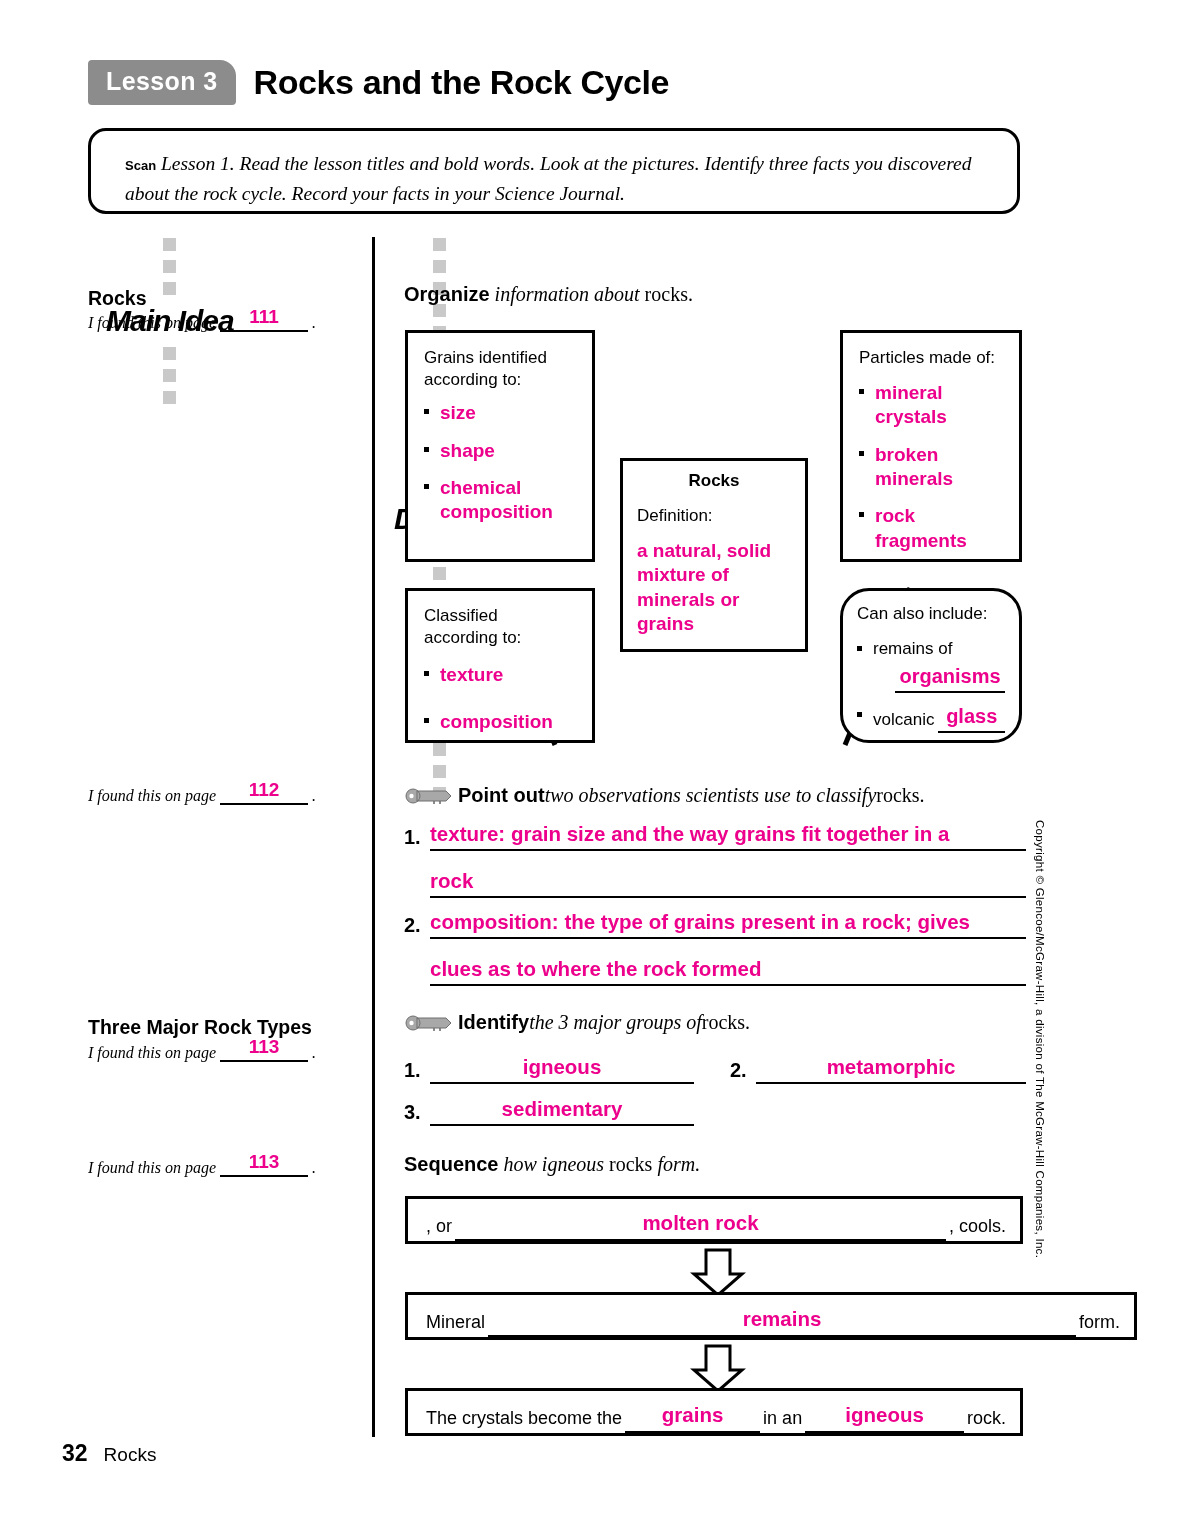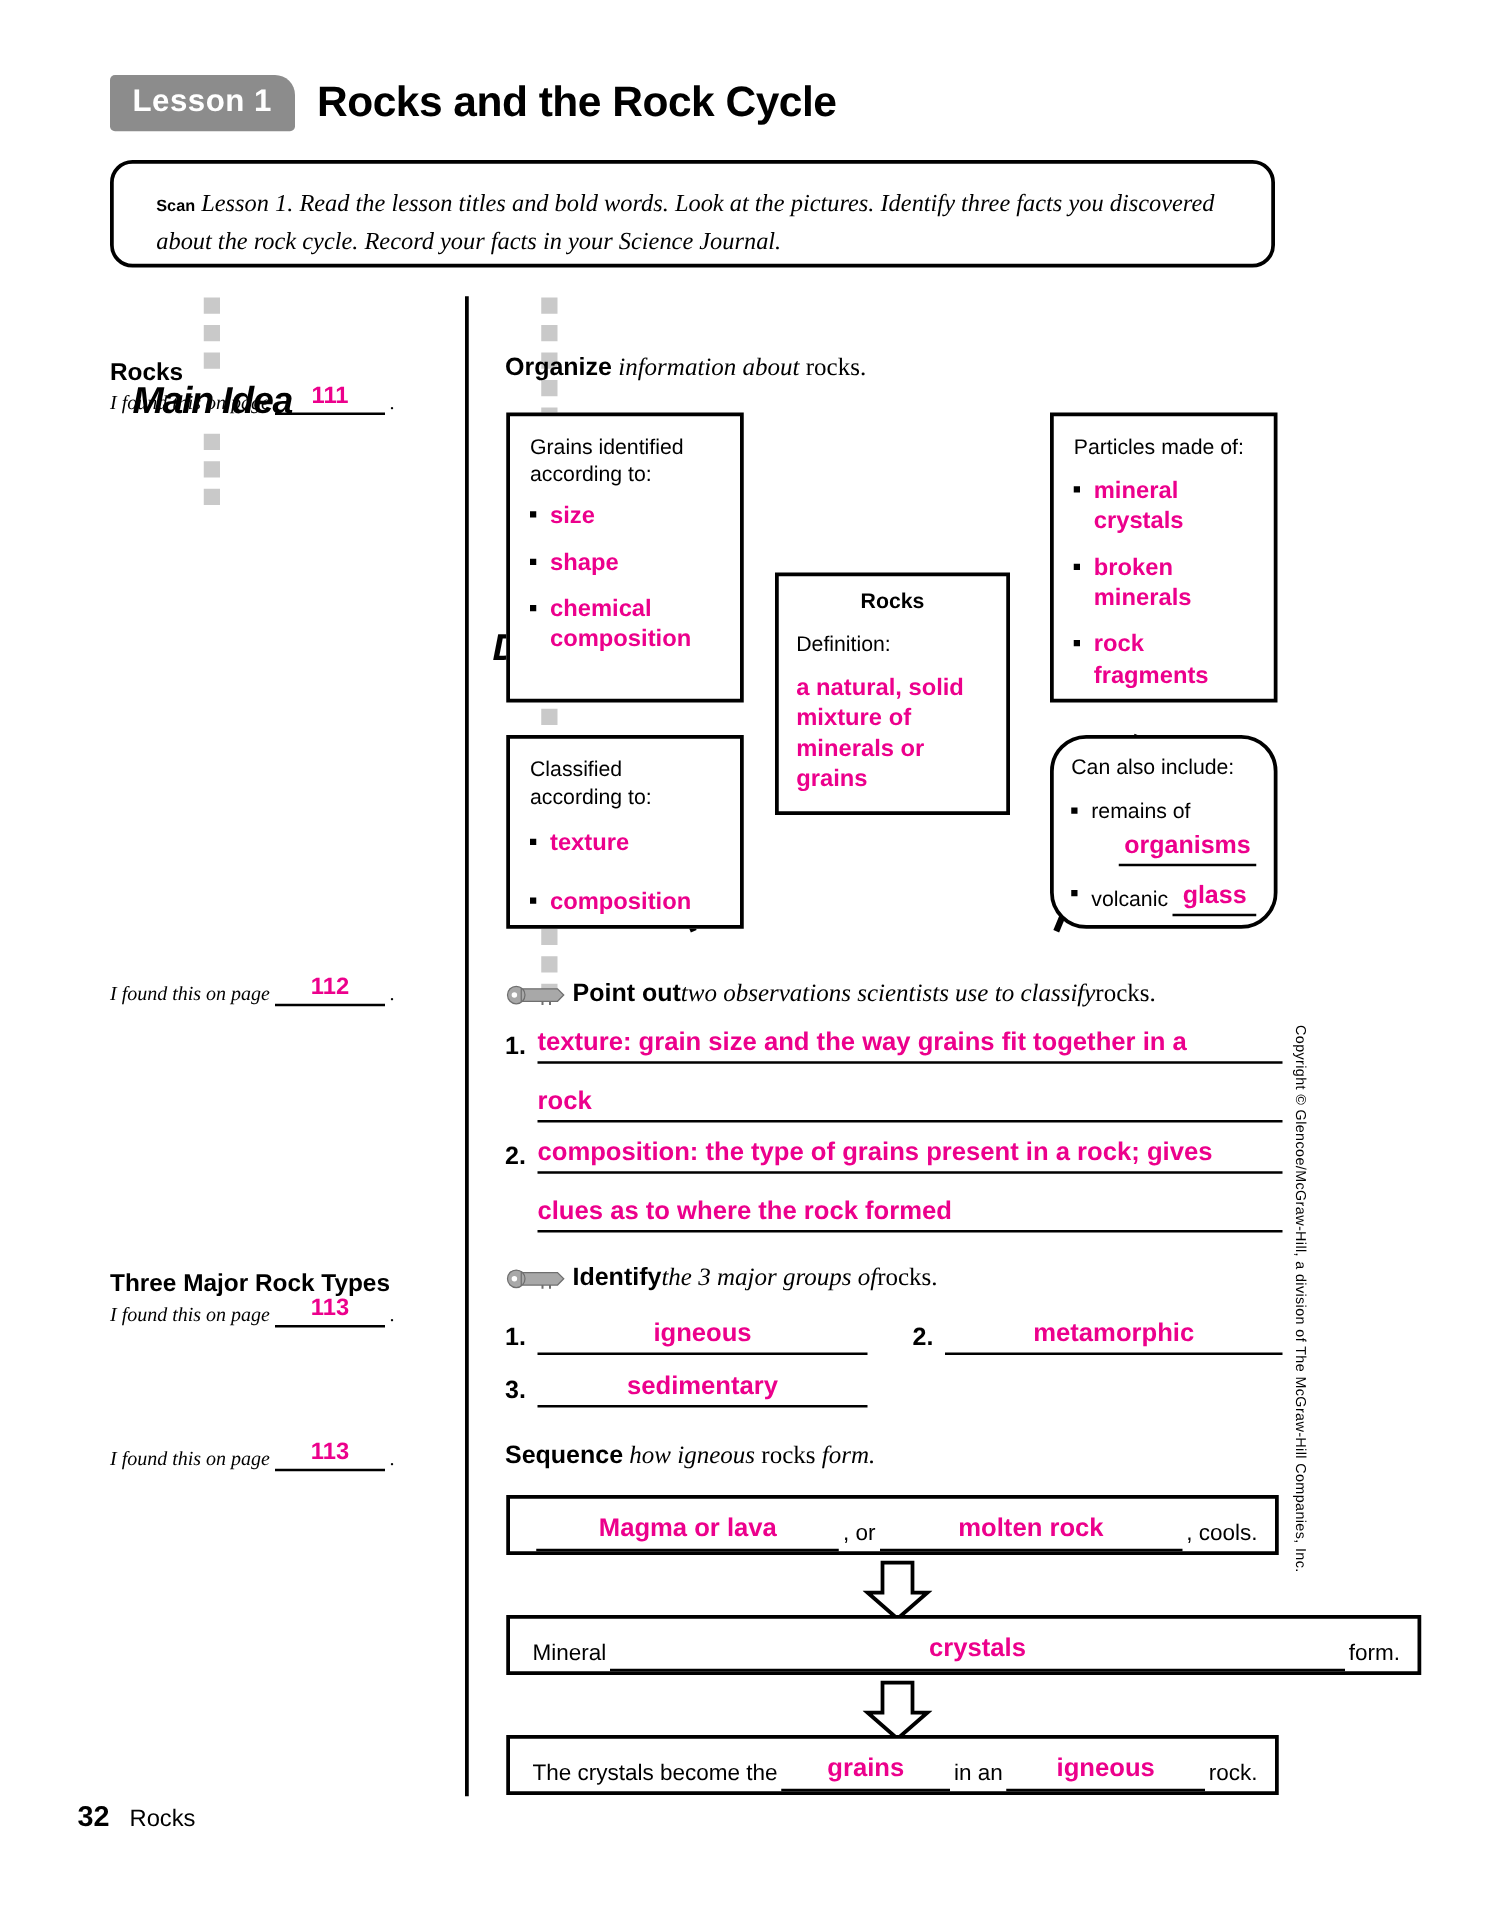--- a/index.html
+++ b/index.html
@@ -103,21 +103,21 @@
     transform:rotate(90deg);transform-origin:0 0;
     font-size:11.5px;letter-spacing:.3px;white-space:nowrap;
   }
 </style>
 </head>
 <body>
 
 <div class="page">
 
   <div class="hdr">
-    <div class="lesson-tag">Lesson 1</div>
+    <div class="lesson-tag">Lesson 3</div>
     <div class="hdr-title">Rocks and the Rock Cycle</div>
   </div>
 
   <div class="scanbox">
     <p><b>Scan</b>
        <span>Lesson 1. Read the lesson titles and bold words. Look at the pictures. Identify three facts you discovered about the rock cycle. Record your facts in your Science Journal.</span></p>
   </div>
 
   <div class="banner" id="banner-main">
     <i class="sq"></i>
@@ -335,38 +335,35 @@
     <div class="ansline ctr" style="flex:1;">
       <span>sedimentary</span>
     </div>
   </div>
 
   <div class="prompt" style="top:1153px">
     <b>Sequence</b><span> how igneous </span><span class="nrm">rocks</span><span> form.</span>
   </div>
 
   <div class="seqbox" style="left:405px;top:1196px;width:618px;height:48px;">
-    <div class="fill" style="flex:1.05;">
-      <span>Magma or lava</span>
-    </div>
     <span class="lbl">, or</span>
     <div class="fill" style="flex:1.05;">
       <span>molten rock</span>
     </div>
     <span class="lbl">, cools.</span>
   </div>
 
   <svg class="arrow" style="left:690px;top:1248px;" width="56" height="50">
     <path d="M16,2 L40,2 L40,26 L52,26 L28,47 L4,26 L16,26 Z" fill="#fff" stroke="#000" stroke-width="3"></path>
   </svg>
 
   <div class="seqbox" style="left:405px;top:1292px;width:732px;height:48px;">
     <span class="lbl">Mineral</span>
     <div class="fill" style="flex:1;">
-      <span>crystals</span>
+      <span>remains</span>
     </div>
     <span class="lbl">form.</span>
   </div>
 
   <svg class="arrow" style="left:690px;top:1344px;" width="56" height="50">
     <path d="M16,2 L40,2 L40,26 L52,26 L28,47 L4,26 L16,26 Z" fill="#fff" stroke="#000" stroke-width="3"></path>
   </svg>
 
   <div class="seqbox" style="left:405px;top:1388px;width:618px;height:48px;">
     <span class="lbl">The crystals become the</span>

